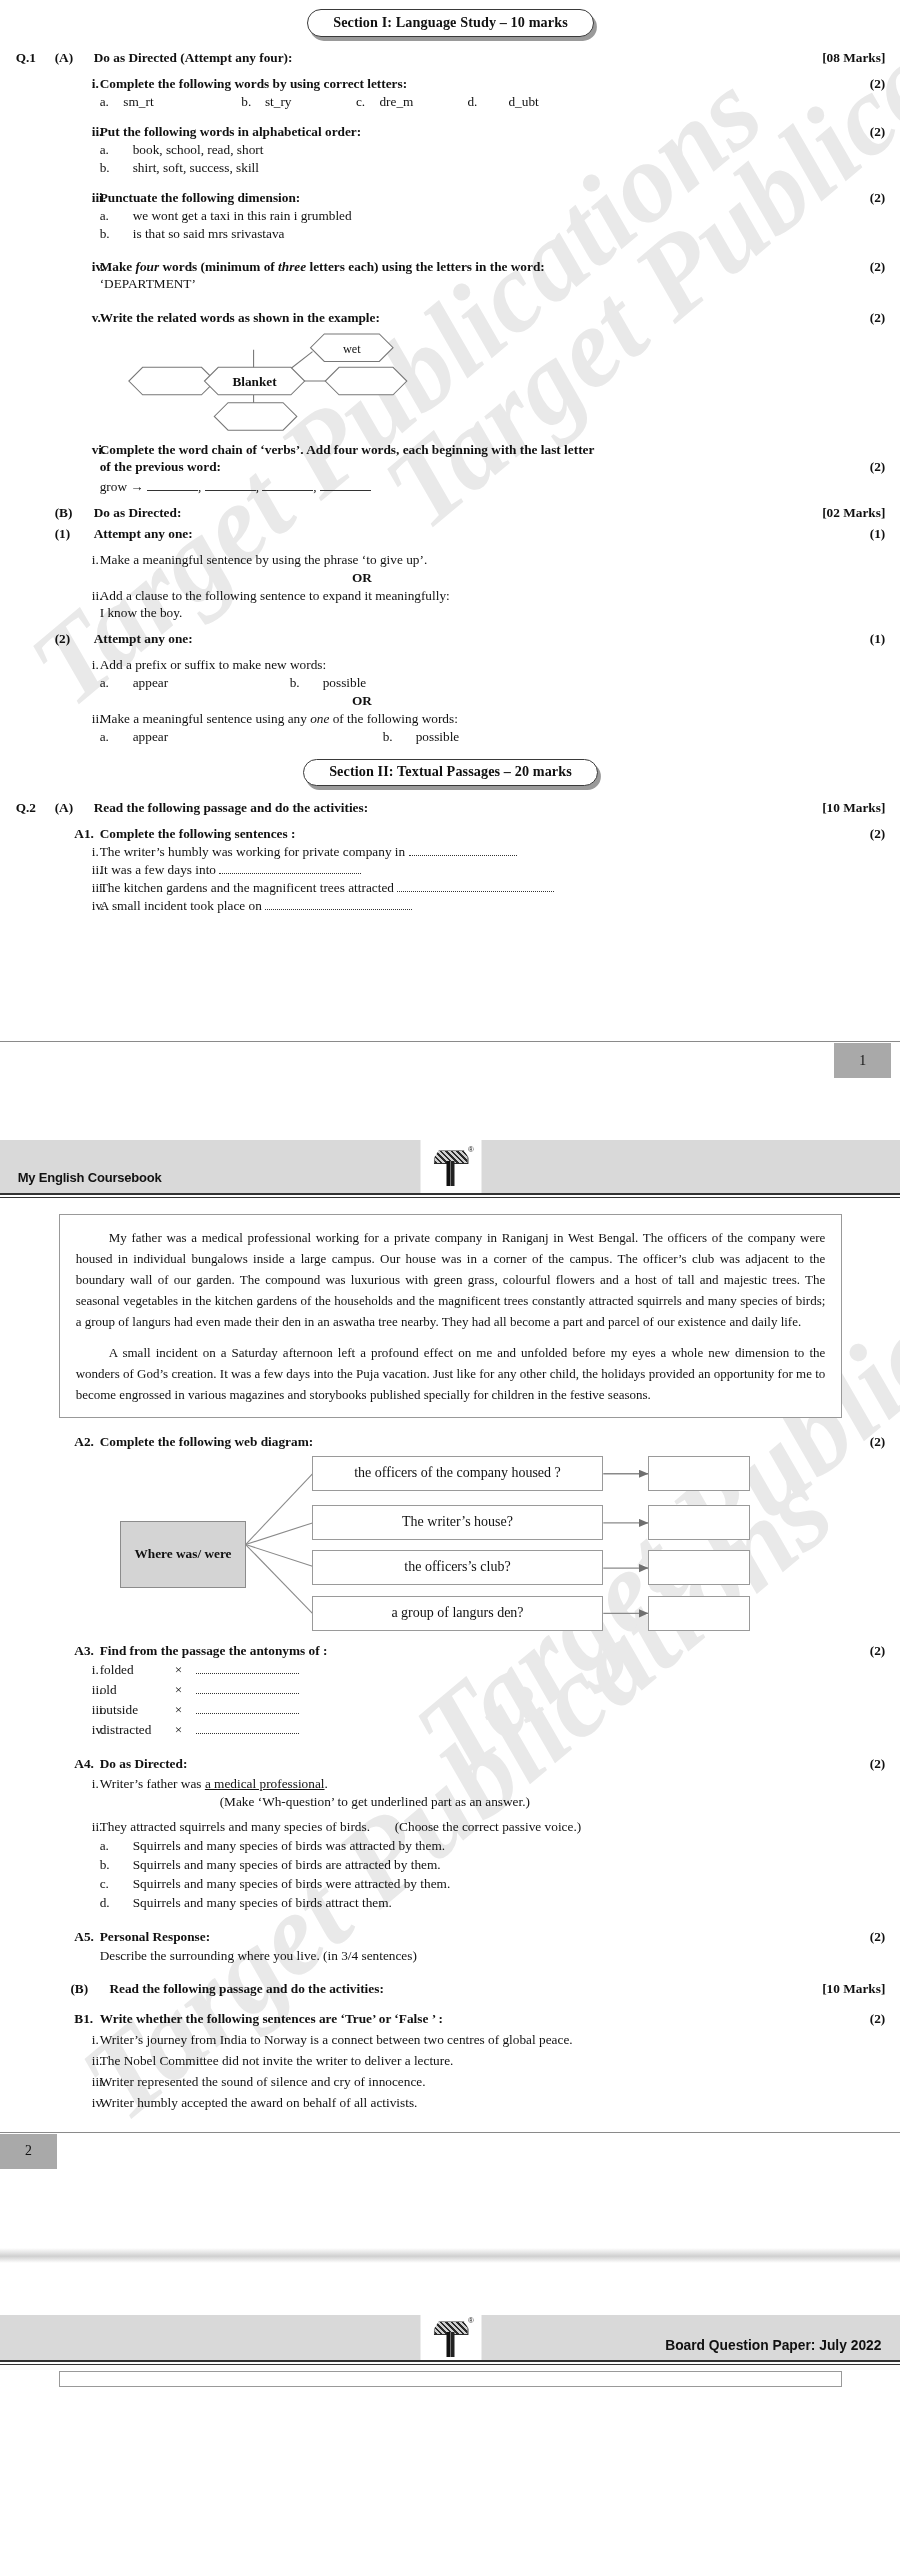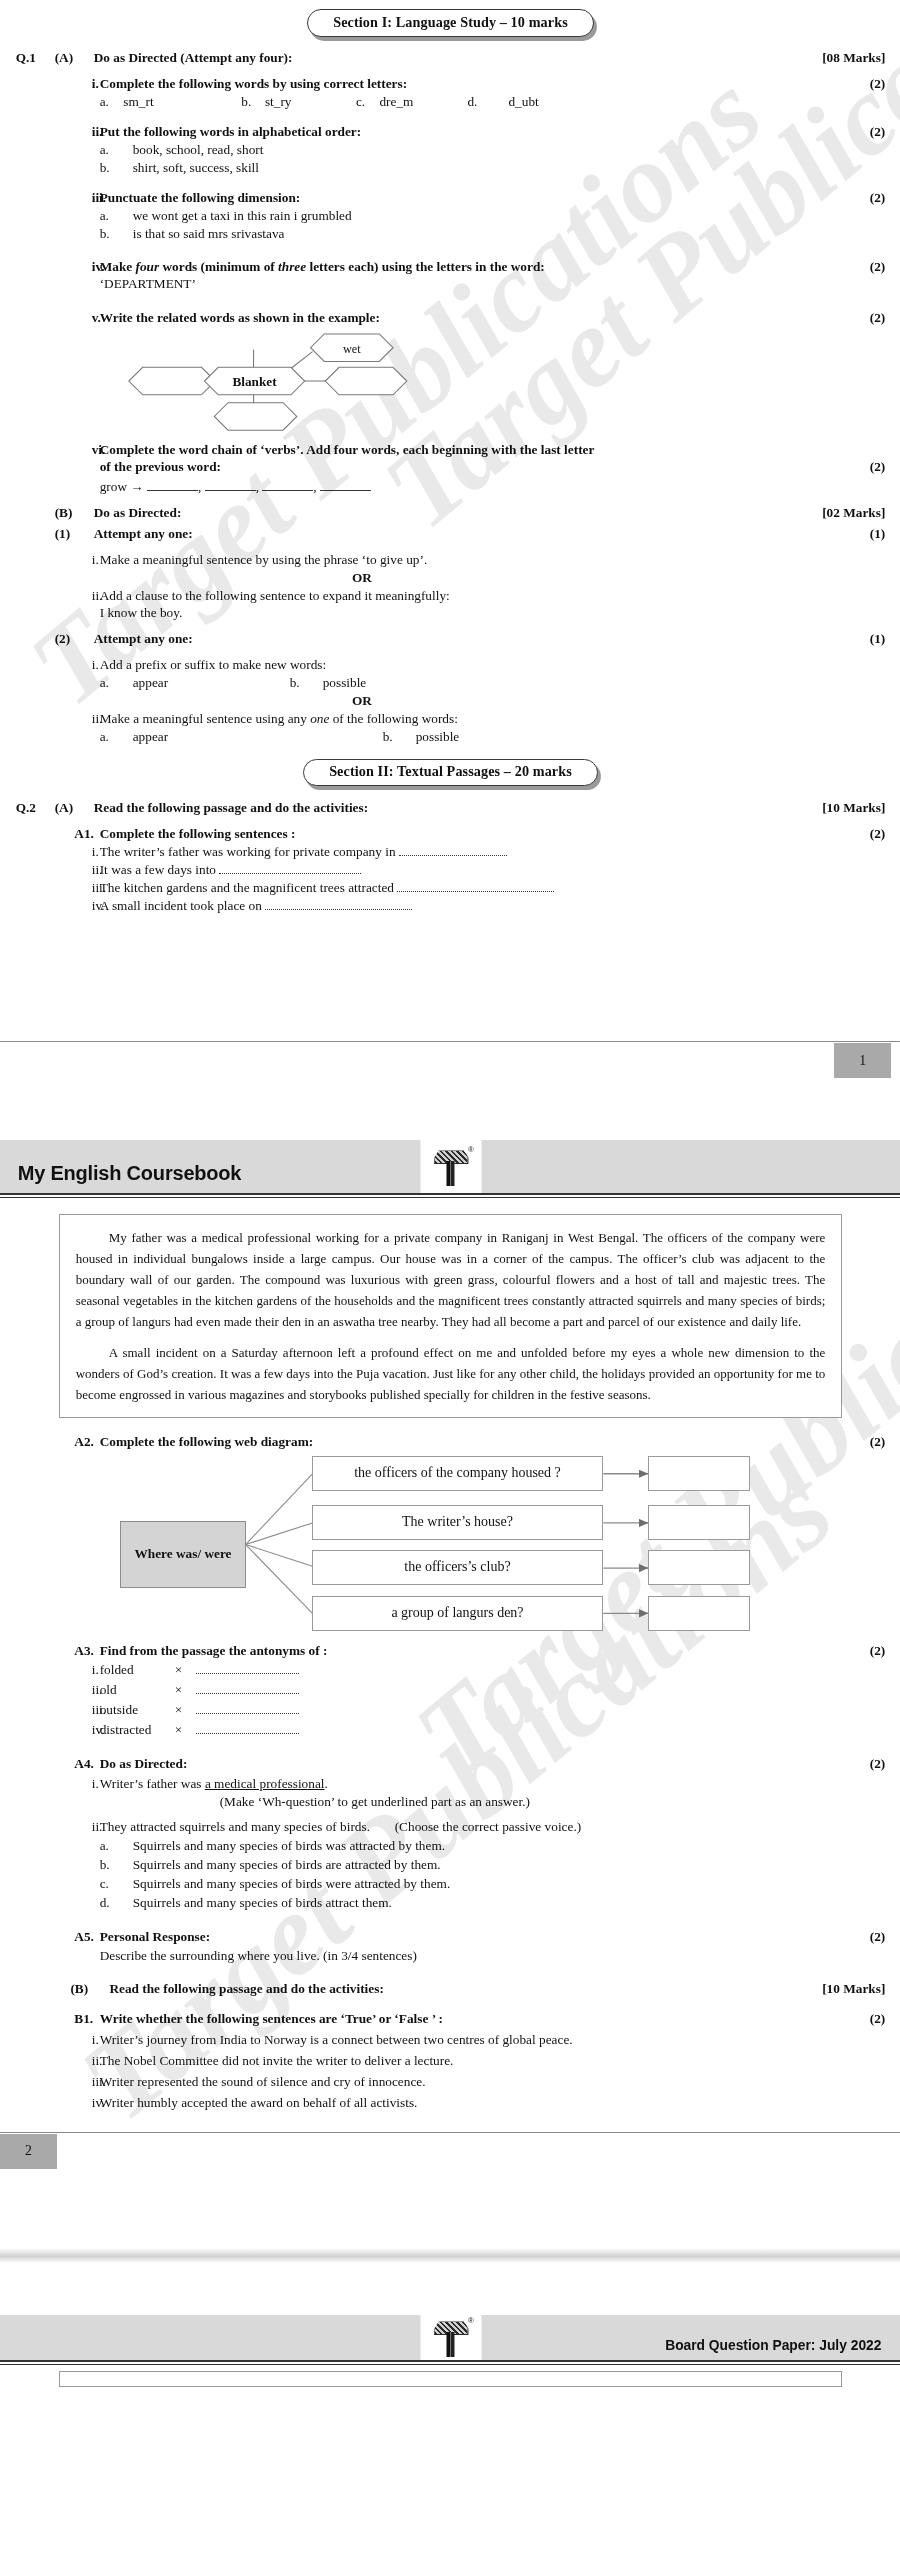--- a/index.html
+++ b/index.html
@@ -68,21 +68,21 @@
   .footrule{position:absolute;left:0;right:0;border-top:1px solid #8a8a8a;}
   .pgnum{
     position:absolute;width:57px;height:35px;background:#a9a9a9;
     color:#111;font-size:13.8px;font-weight:normal;
     display:flex;align-items:center;justify-content:center;
   }
 
   
   .rhead{position:relative;height:53px;background:#d9d9d9;}
   .rhead .title{
-    position:absolute;left:17.7px;bottom:7.9px;font-size:20px;font-weight:bold;
+    position:absolute;left:17.7px;bottom:7.9px;font-size:13px;font-weight:bold;
     font-family:"Liberation Sans",sans-serif;letter-spacing:-0.2px;
   }
   .rhead .logo-box{
     position:absolute;left:50%;transform:translateX(-50%);
     top:0;width:61px;height:53px;background:#fff;
     display:flex;align-items:center;justify-content:center;
   }
   .rules{border-top:2px solid #333;border-bottom:1px solid #333;height:2.9px;}
 
   
@@ -367,21 +367,21 @@
     <div class="row mt10">
       <div class="c-q"></div>
       <div class="c-rn b" style="padding-left:19.6px;">A1.</div>
       <div class="c-body b">Complete the following sentences :</div>
       <div class="c-marks">(2)</div>
     </div>
 
     <div class="row" style="margin-top:2px;">
       <div class="c-q"></div>
       <div class="c-rn">i.</div>
-      <div class="c-body"><span>The writer’s father was working for private company in</span> <span class="dots" style="width:108px;"></span></div>
+      <div class="c-body"><span>The writer’s humbly was working for private company in</span> <span class="dots" style="width:108px;"></span></div>
       <div class="c-marks"></div>
     </div>
     <div class="row" style="margin-top:2px;">
       <div class="c-q"></div>
       <div class="c-rn">ii.</div>
       <div class="c-body"><span>It was a few days into</span> <span class="dots" style="width:142px;"></span></div>
       <div class="c-marks"></div>
     </div>
     <div class="row" style="margin-top:2px;">
       <div class="c-q"></div>

